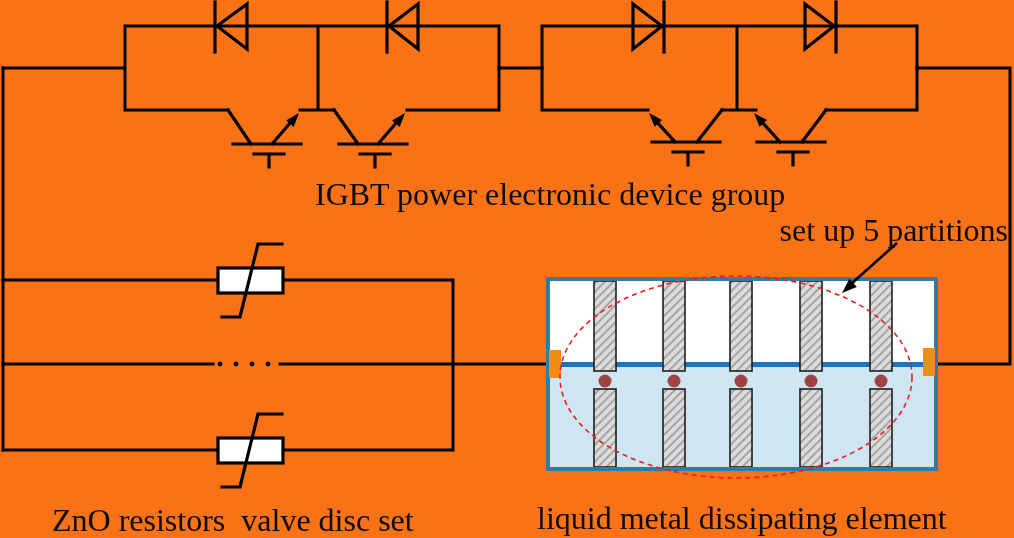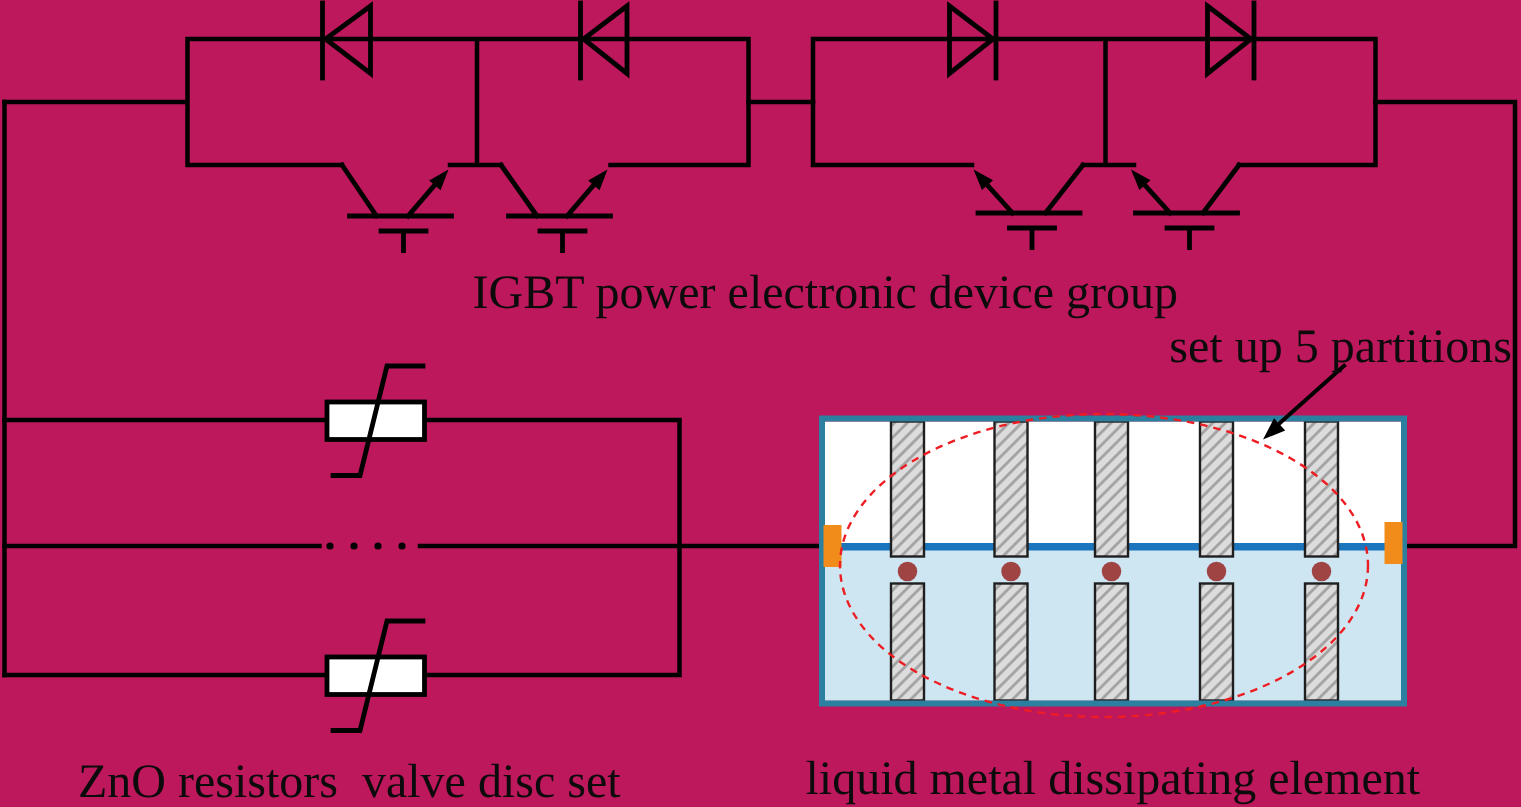--- a/index.html
+++ b/index.html
@@ -1,17 +1,17 @@
 <!DOCTYPE html>
 <html><head>
 <meta charset="utf-8">
 <title>Schematic</title>
 <style>
   html,body{margin:0;padding:0;background:#fff;}
-  .stage{position:relative;width:1014px;height:538px;background:#be185d;overflow:hidden;}
+  .stage{position:relative;width:1014px;height:538px;background:#f97316;overflow:hidden;}
   svg{display:block;}
   text{font-family:"Liberation Serif","DejaVu Serif",serif;fill:#0b0b0b;white-space:pre;}
   .wire{stroke:#000;stroke-width:3;fill:none;stroke-linecap:square;}
   .sym{stroke:#000;stroke-width:3.2;fill:none;stroke-linecap:square;stroke-linejoin:miter;}
   .part{stroke:#1f1f1f;stroke-width:1.6;}
 </style>
 </head>
 <body>
 
 <div class="stage">

